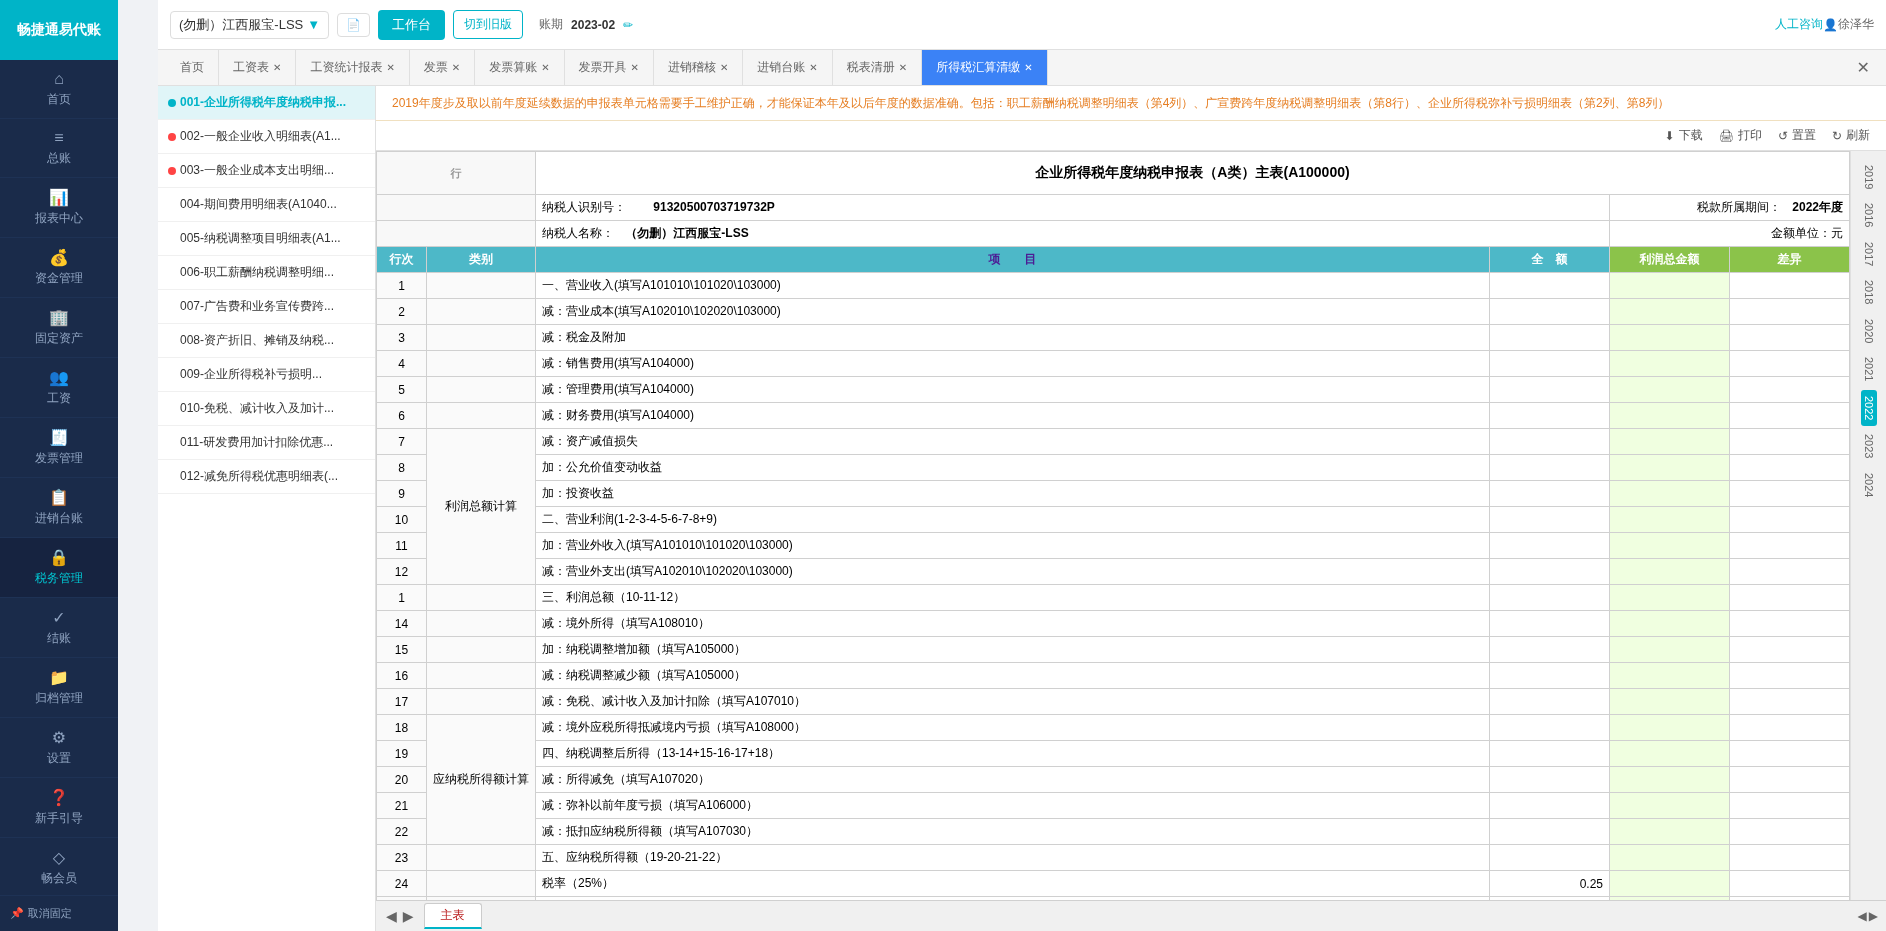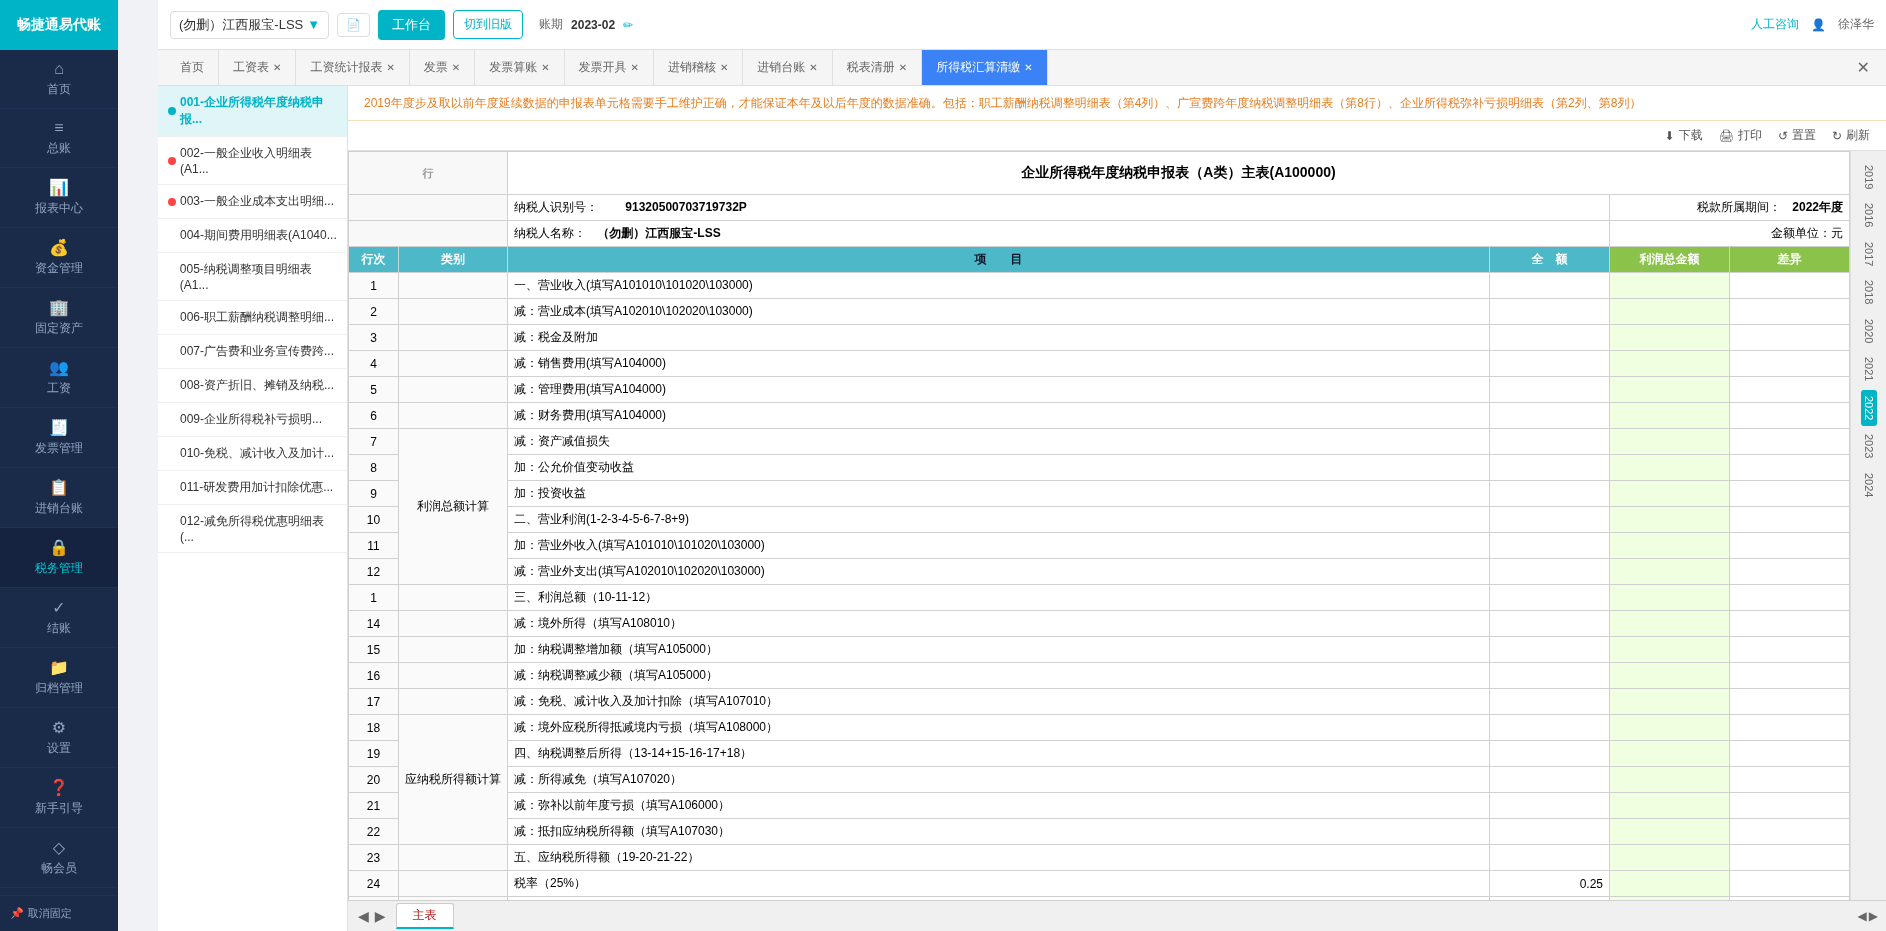--- a/index.html
+++ b/index.html
@@ -15,21 +15,21 @@
       height: 100%;
       overflow: hidden;
     }
     .sidebar-logo {
       background: #00b4c8;
       padding: 12px 8px;
       color: white;
       font-size: 14px;
       font-weight: bold;
       text-align: center;
-      height: 50px;
+      height: 60px;
       display: flex;
       align-items: center;
       justify-content: center;
     }
     .sidebar-nav {
       flex: 1;
       overflow-y: auto;
     }
     .sidebar-item {
       display: flex;
@@ -114,21 +114,20 @@
       border-radius: 4px;
       padding: 5px 10px;
       cursor: pointer;
       background: white;
       font-size: 12px;
     }
     .topbar-right {
       margin-left: auto;
       display: flex;
       align-items: center;
-      gap: 12px;
       color: #666;
       font-size: 12px;
     }
 
     
     .tabbar {
       background: #f5f5f5;
       border-bottom: 1px solid #e0e0e0;
       display: flex;
       align-items: center;
@@ -157,21 +156,21 @@
 
     
     .body-area {
       display: flex;
       flex: 1;
       overflow: hidden;
     }
 
     
     .left-panel {
-      width: 190px;
+      width: 218px;
       background: white;
       border-right: 1px solid #e0e0e0;
       overflow-y: auto;
       flex-shrink: 0;
     }
     .left-panel-item {
       padding: 8px 10px;
       font-size: 12px;
       cursor: pointer;
       color: #333;
@@ -599,21 +598,21 @@
                 <span style="font-weight:bold;margin-left:8px;">（勿删）江西服宝-LSS</span>
               </td>
               <td colspan="2" style="text-align:right;">
                 <span>金额单位：元</span>
               </td>
             </tr>
 
             <tr class="header-row">
               <th style="background:#4db8c8;color:white;text-align:center;width:50px;">行次</th>
               <th style="background:#4db8c8;color:white;text-align:center;width:80px;">类别</th>
-              <th style="background:#4db8c8;color:#0f172a;">项　　目</th>
+              <th style="background:#4db8c8;color:#4c1d95;">项　　目</th>
               <th style="background:#4db8c8;color:white;text-align:center;width:120px;">全　额</th>
               <th style="background:#8bc34a;color:white;text-align:center;width:120px;">利润总金额</th>
               <th style="background:#8bc34a;color:white;text-align:center;width:120px;">差异</th>
             </tr>
 
             <tr>
               <td class="row-num">1</td>
               <td class="category-col"></td>
               <td class="item-col">一、营业收入(填写A101010\101020\103000)</td>
               <td class="amount-col"></td>

